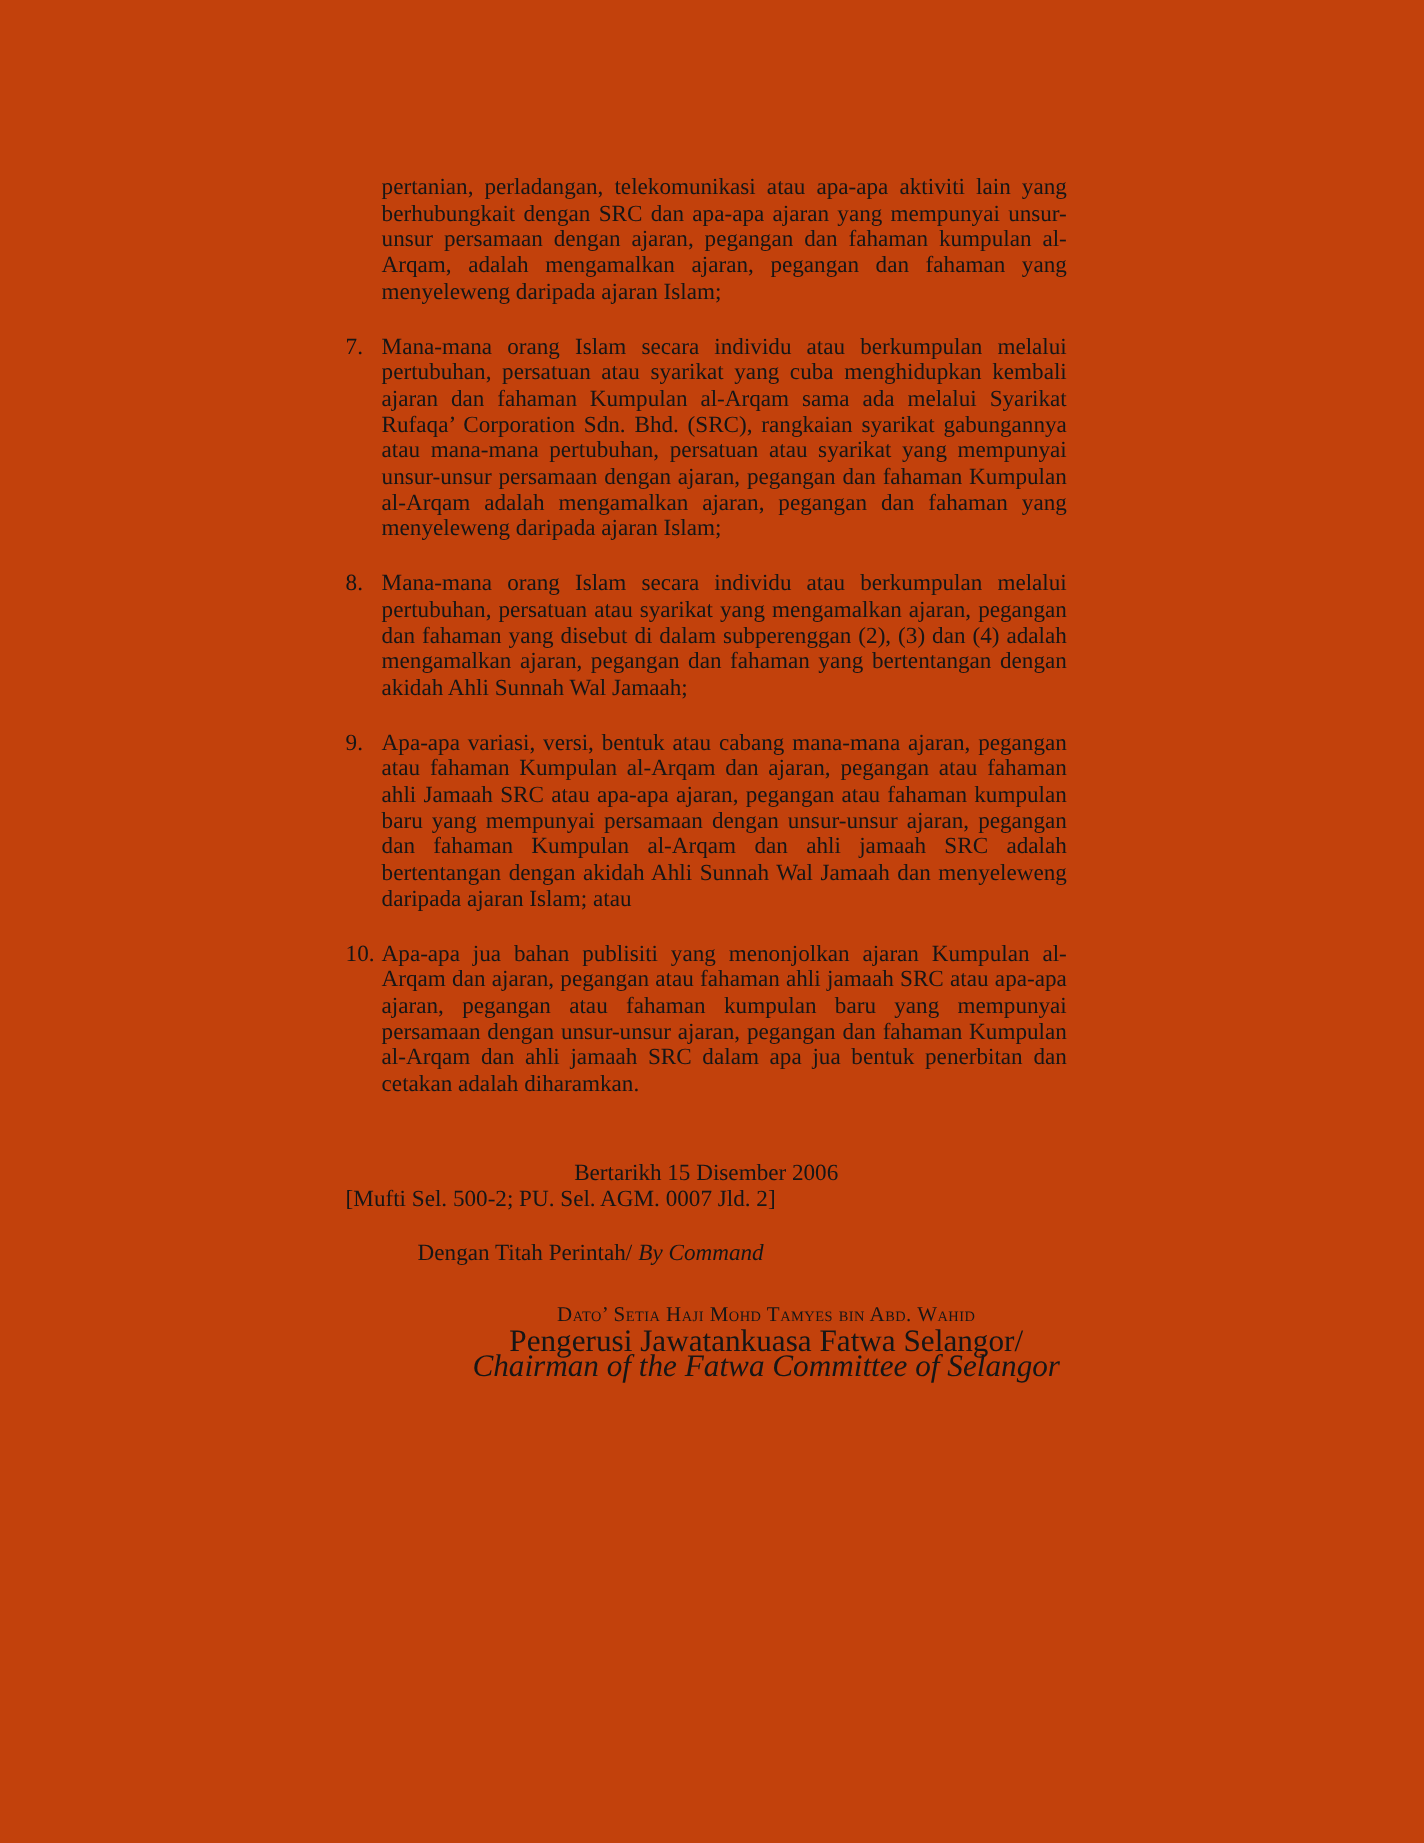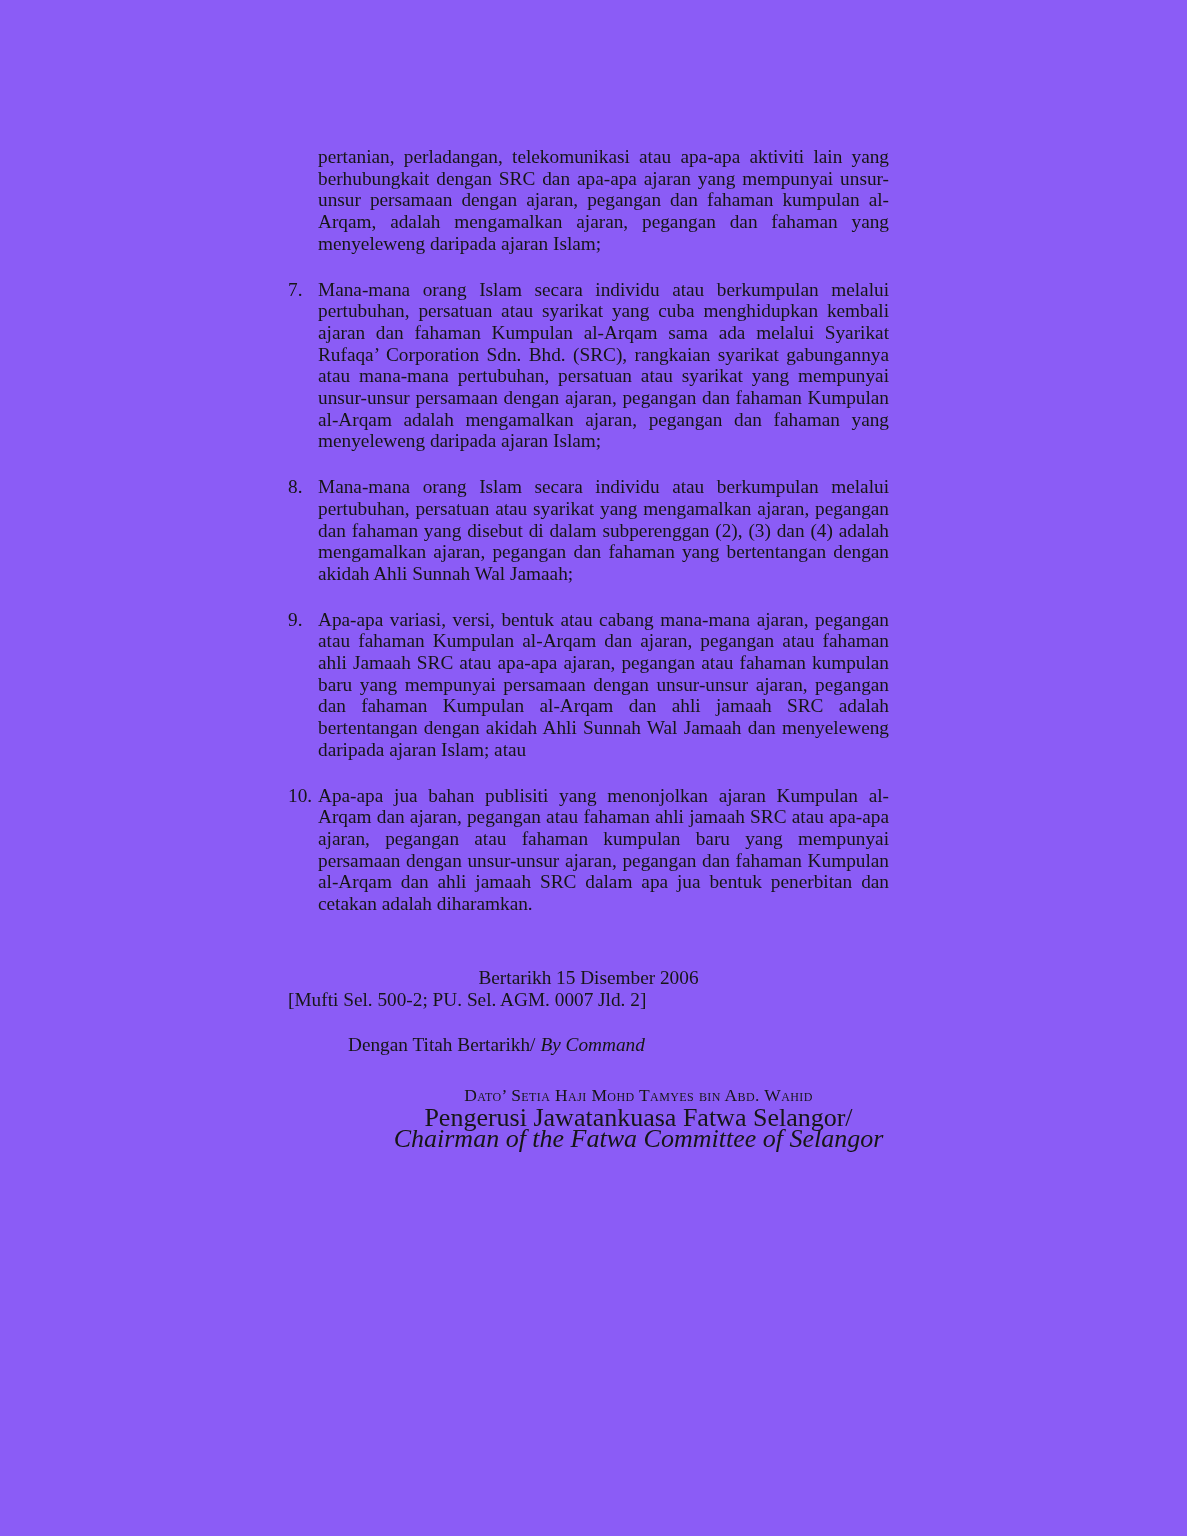--- a/index.html
+++ b/index.html
@@ -1,21 +1,21 @@
 <!DOCTYPE html>
 <html><head>
 <meta charset="utf-8">
 <style>
   * { margin: 0; padding: 0; box-sizing: content-box; }
   html, body { background: #e8e8e8; }
   .page {
     position: relative;
     width: 1187px;
     height: 1536px;
-    background: #8b5cf6;
+    background: #c2410c;
     margin: 0 auto;
     font-family: "Liberation Serif", "DejaVu Serif", serif;
     font-size: 19.3px;
     line-height: 21.7px;
     color: #161616;
     overflow: hidden;
     text-decoration: underline;
   }
   .content {
     position: absolute;
@@ -87,21 +87,21 @@
       <span class="num">10.</span>
       <p class="itext">Apa-apa jua bahan publisiti yang menonjolkan ajaran Kumpulan al-Arqam dan ajaran, pegangan atau fahaman ahli jamaah SRC atau apa-apa ajaran, pegangan atau fahaman kumpulan baru yang mempunyai persamaan dengan unsur-unsur ajaran, pegangan dan fahaman Kumpulan al-Arqam dan ahli jamaah SRC dalam apa jua bentuk penerbitan dan cetakan adalah diharamkan.</p>
     </div>
 
     <p class="date-my">Bertarikh 15 Disember 2006</p>
 
 
     <p class="ref-line">[Mufti Sel. 500-2; PU. Sel. AGM. 0007 Jld. 2]</p>
 
     <p class="command">
-      <span>Dengan Titah Bertarikh/</span><span class="en">By Command</span>
+      <span>Dengan Titah Perintah/</span><span class="en">By Command</span>
     </p>
 
     <div class="signature">
       <div class="sig-name">Dato’ Setia Haji Mohd Tamyes bin Abd. Wahid</div>
       <div class="sig-title">Pengerusi Jawatankuasa Fatwa Selangor/</div>
       <div class="sig-title italic">Chairman of the Fatwa Committee of Selangor</div>
     </div>
 
   </div>
 </div>

